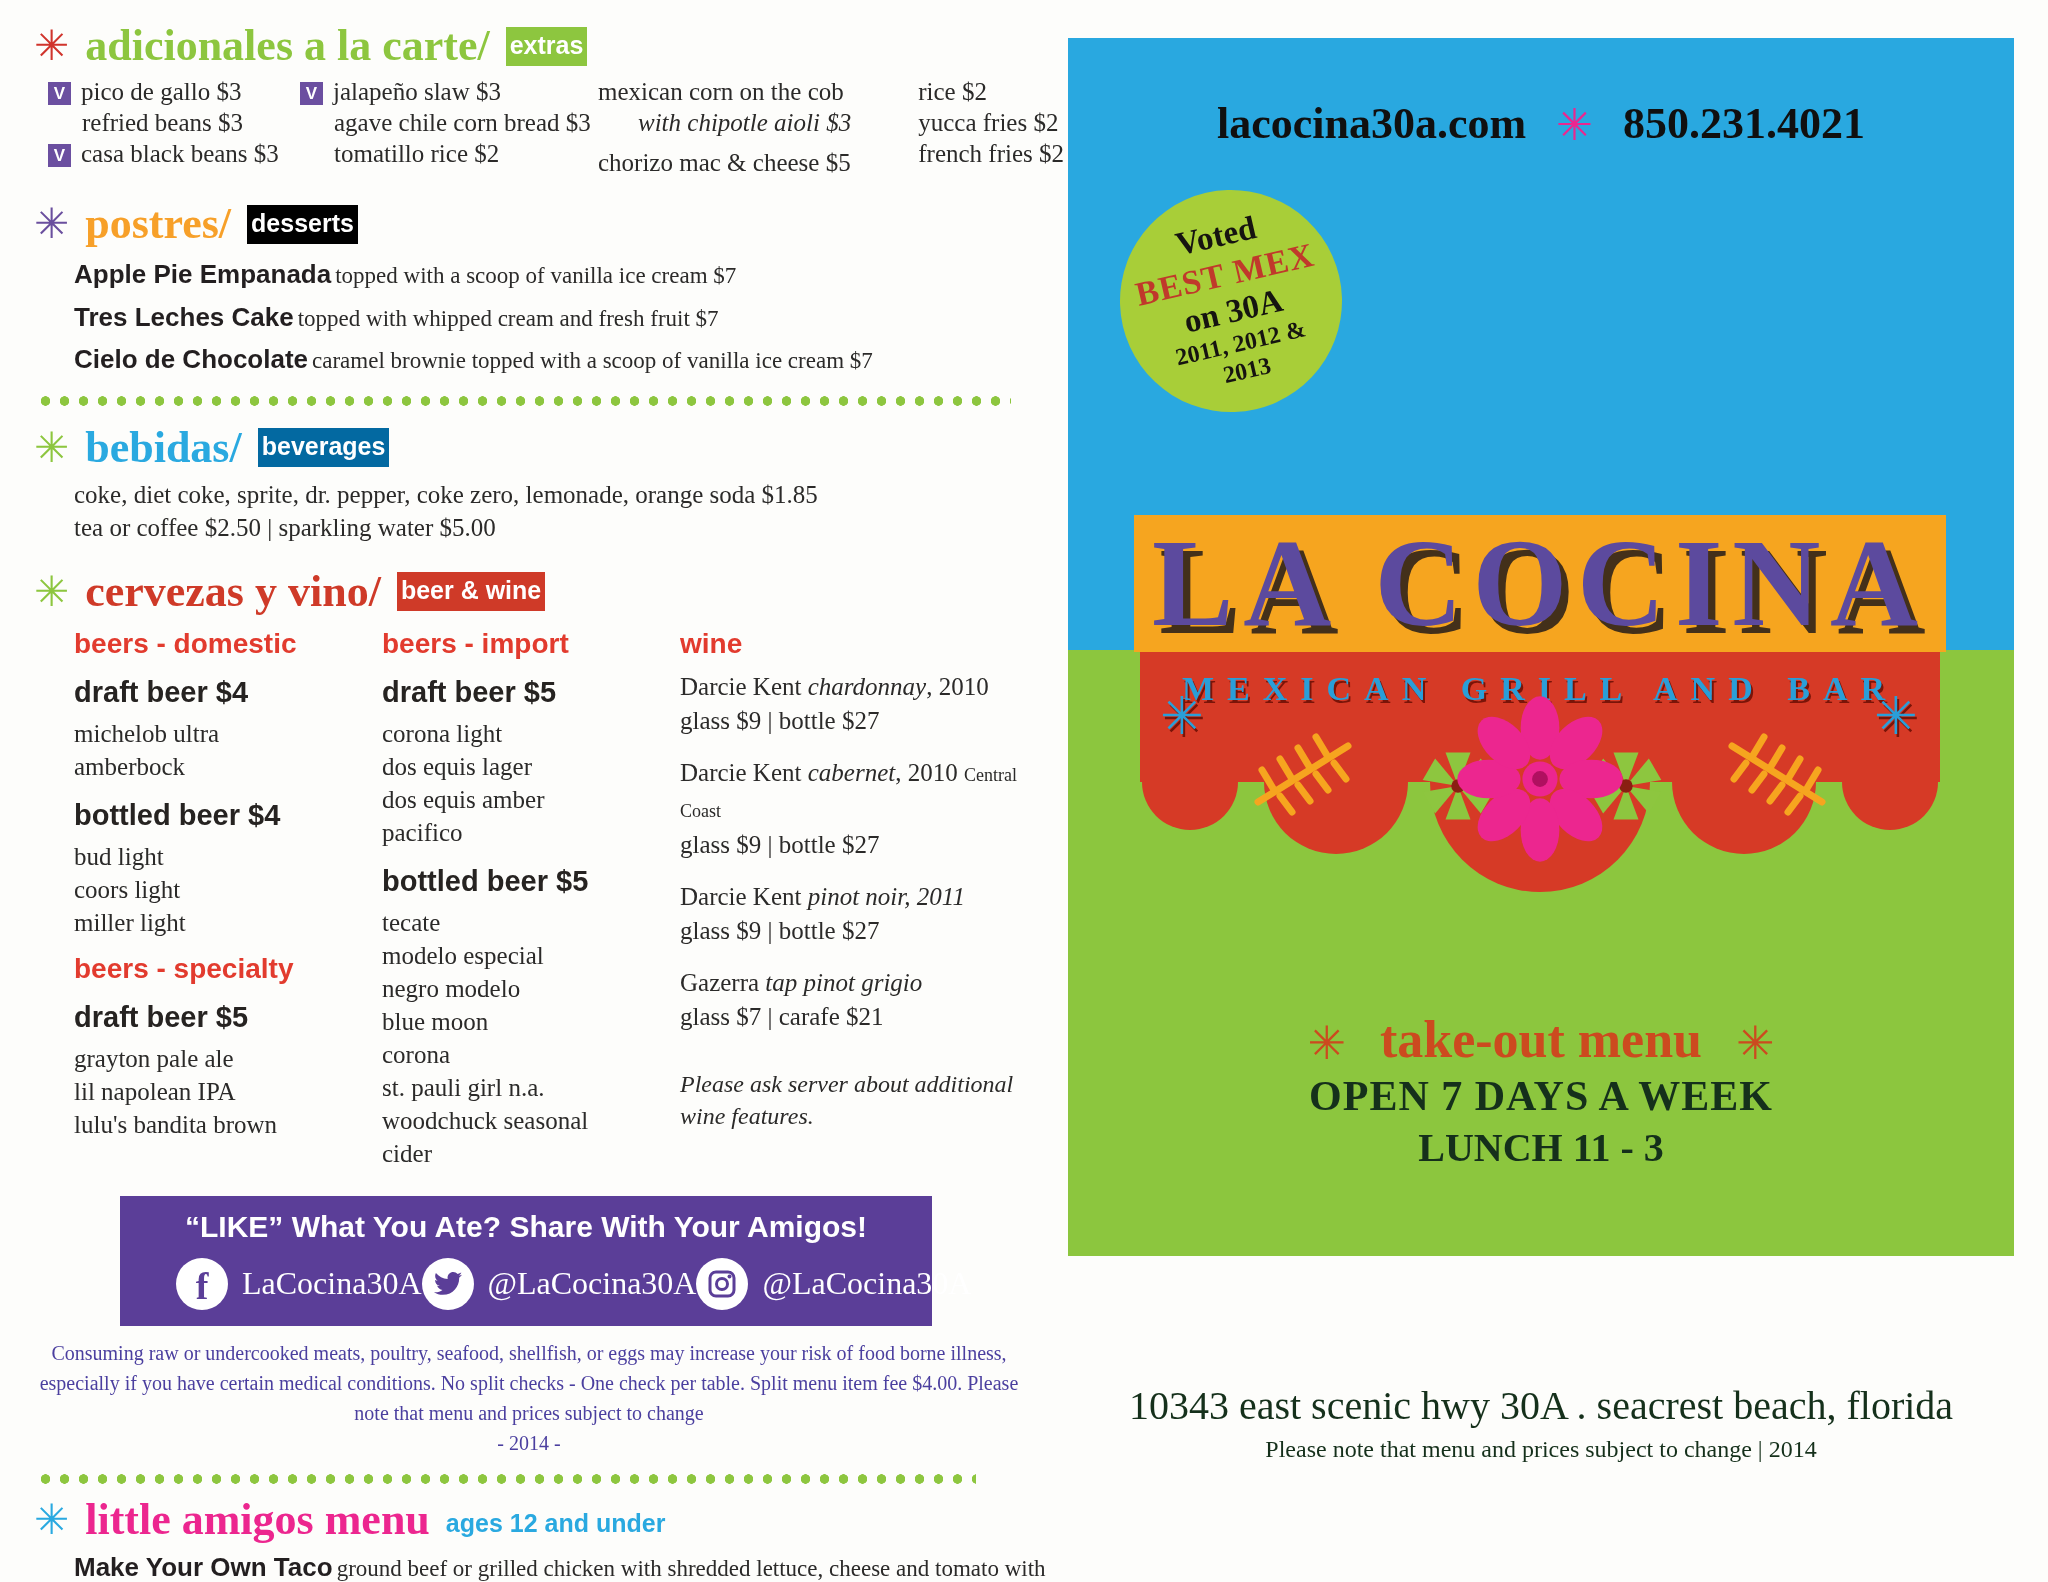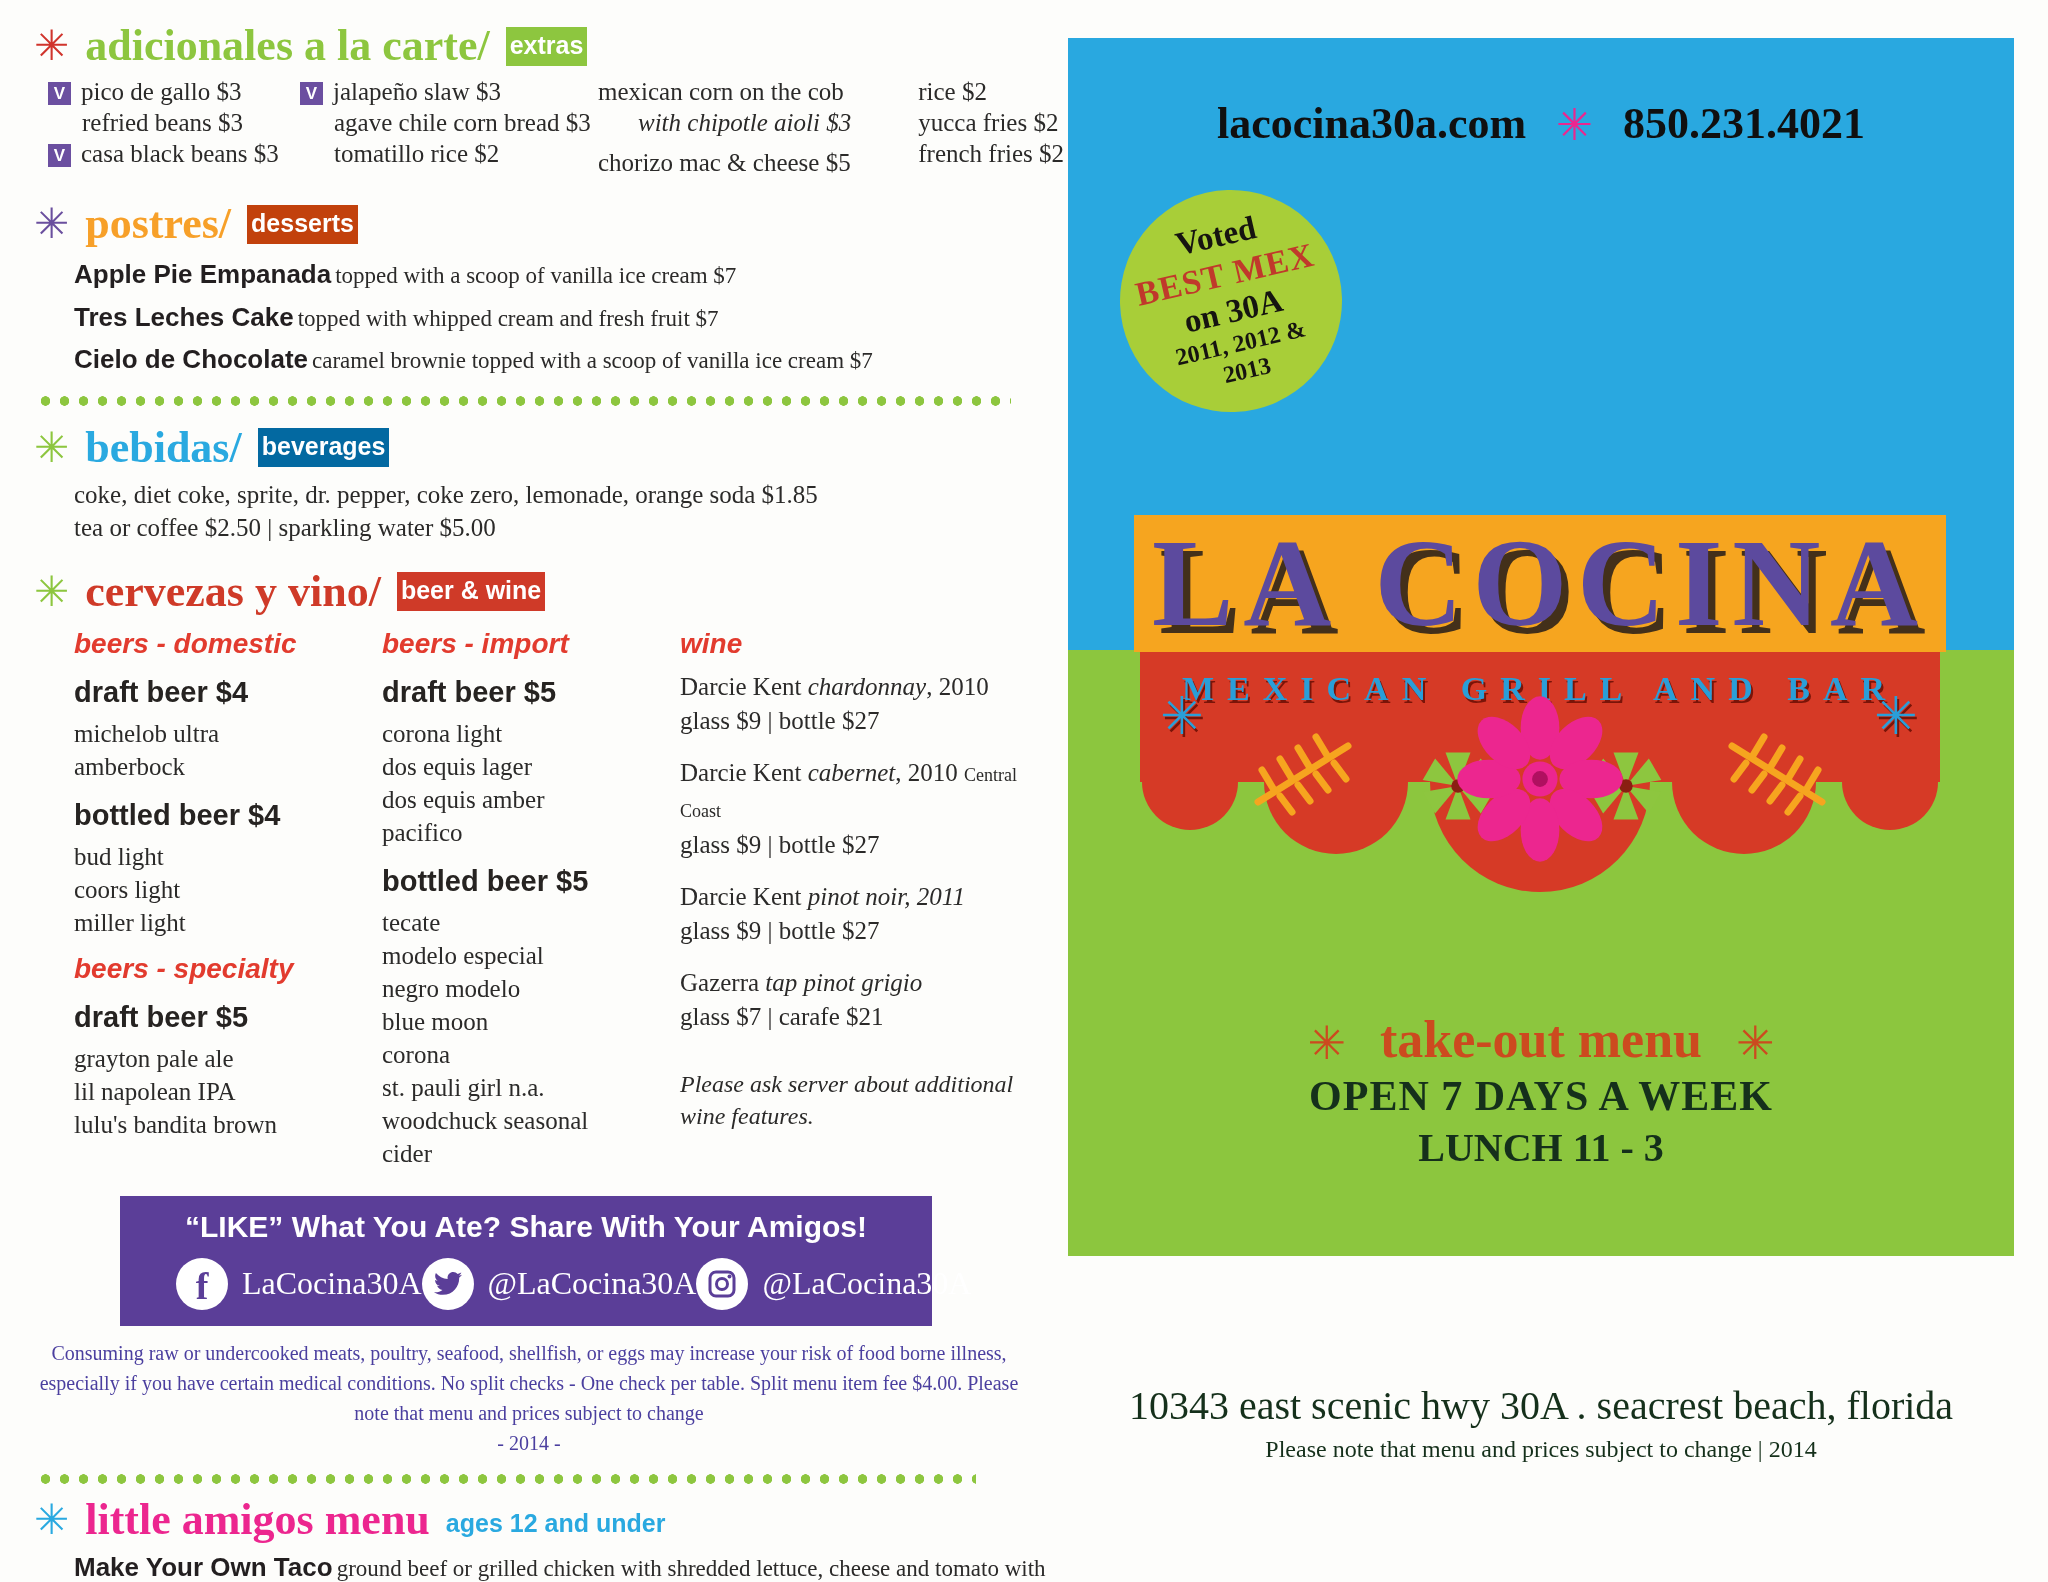--- a/index.html
+++ b/index.html
@@ -6,40 +6,40 @@
   .canvas{position:relative;width:2048px;height:1582px;background:#fdfdfb;overflow:hidden;
           font-family:"Liberation Serif",serif;color:#2b2a29;}
   
   .left-page{position:absolute;left:0;top:0;width:1064px;height:1582px;padding:24px 0 0 34px;box-sizing:border-box;overflow:hidden;}
   .sec-head{display:flex;align-items:center;gap:16px;margin:0 0 8px 0;}
   .star{font-family:"DejaVu Sans",sans-serif;font-size:42px;line-height:1;font-weight:bold;}
   .st-red{color:#d0342c}.st-purple{color:#6a4f9e}.st-green{color:#8dc63f}.st-blue{color:#2aa9e0}
   .sec-title{font-family:"Liberation Serif",serif;font-weight:bold;font-size:44px;line-height:1;margin:0;}
   .t-green{color:#8dc63f}.t-orange{color:#f7a029}.t-blue{color:#2aa9e0}.t-red{color:#cf3a28}.t-pink{color:#ec268f}
   .badge{font-family:"Liberation Sans",sans-serif;font-weight:bold;color:#fff;font-size:25px;padding:6px 4px 8px;line-height:1;}
-  .bg-green{background:#8dc63f}.bg-orange{background:#c2410c}.bg-blue{background:#0369a1}.bg-red{background:#cf3a28}
+  .bg-green{background:#8dc63f}.bg-orange{background:#000000}.bg-blue{background:#0369a1}.bg-red{background:#cf3a28}
   .sub-blue{font-family:"Liberation Sans",sans-serif;font-weight:bold;color:#2aa9e0;font-size:25px;align-self:flex-end;padding-bottom:4px;}
   
   .extras-grid{display:flex;gap:30px;padding-left:14px;font-size:25px;}
   .x-col .item{line-height:31px;white-space:nowrap;}
   .indent{padding-left:34px;}
   .veg{display:inline-block;width:23px;height:23px;background:#6b4fa0;color:#fff;font-family:"Liberation Sans",sans-serif;
        font-weight:bold;font-size:17px;text-align:center;line-height:23px;margin-right:10px;vertical-align:1px;}
   .aioli{font-style:italic;padding-left:40px;}
   
   .d-item{padding-left:40px;margin:14px 0;line-height:1.1;}
   .d-name{font-family:"Liberation Sans",sans-serif;font-weight:bold;font-size:26px;color:#231f20;}
   .d-desc{font-size:23px;color:#2b2a29;}
   .dots{height:14px;margin:20px 6px 18px 2px;
         background-image:radial-gradient(circle,#8dc63f 0 4.5px,rgba(0,0,0,0) 5px);
         background-size:19px 14px;background-repeat:repeat-x;background-position:0 50%;}
   .bev-lines{padding-left:40px;font-size:25px;line-height:33px;}
   
   .beer-cols{display:flex;gap:40px;padding-left:40px;margin-top:4px;}
-  .col-head{font-family:"Liberation Sans",sans-serif;font-weight:bold;font-size:28px;color:#e23b2e;margin:6px 0 10px;font-style:italic;}
+  .col-head{font-family:"Liberation Sans",sans-serif;font-weight:bold;font-size:28px;color:#e23b2e;margin:6px 0 10px;}
   .grp-label{font-family:"Liberation Sans",sans-serif;font-weight:bold;font-size:29px;color:#262321;margin:16px 0 8px;}
   .b-item{font-size:25px;line-height:33px;}
   .wine-entry{margin-bottom:18px;font-size:25px;line-height:34px;}
   .wine-note{font-size:18px;}
   .wine-foot{font-style:italic;font-size:24px;line-height:32px;margin-top:34px;}
   
   .social{width:812px;margin:26px 0 0 86px;background:#5b3e98;color:#fff;padding:14px 0 16px;}
   .social-head{text-align:center;font-family:"Liberation Sans",sans-serif;font-weight:bold;font-size:30px;}
   .social-row{display:flex;justify-content:space-between;align-items:center;padding:14px 56px 0;}
   .s-item{display:flex;align-items:center;gap:14px;}

